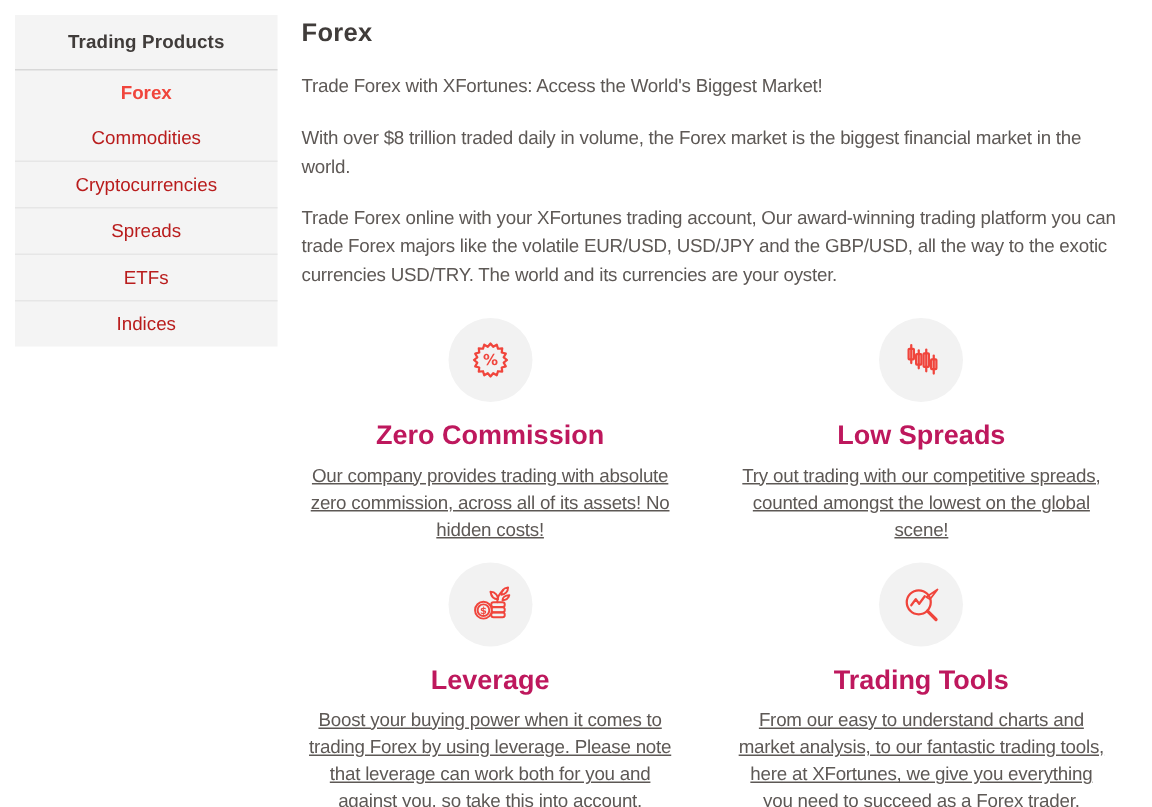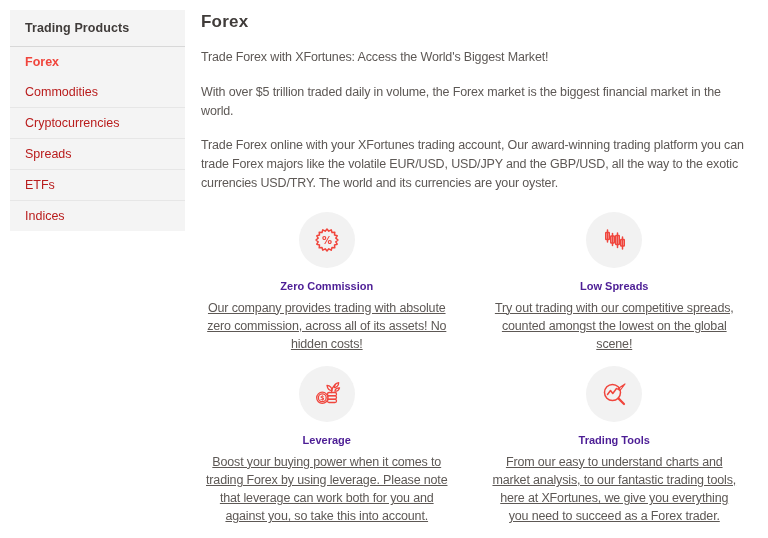--- a/index.html
+++ b/index.html
@@ -4,21 +4,21 @@
 <style>
   html, body { margin:0; padding:0; }
   body {
     width:768px; height:538px; background:#ffffff;
     font-family:"Liberation Sans", sans-serif;
     color:#5d5855; font-size:12.5px; overflow:hidden;
   }
   .page { display:flex; padding:10px 10px 0 10px; box-sizing:border-box; }
 
   
-  .sidebar { width:175px; flex:0 0 175px; background:#f4f4f4; align-self:flex-start; }
+  .sidebar { width:175px; flex:0 0 175px; background:#f4f4f4; align-self:flex-start;text-align:center; }
   .sidebar-title {
     padding:11px 15px; font-weight:bold; font-size:12.5px; color:#403c3a;
     border-bottom:1px solid #d8d8d8; letter-spacing:.1px;
   }
   .sidebar ul { list-style:none; margin:0; padding:0; }
   .sidebar li {
     padding:8px 15px; font-size:12.5px; color:#b91c1c;
     border-bottom:1px solid #e6e6e6; cursor:pointer;
   }
   .sidebar li:last-child { border-bottom:none; }
@@ -32,21 +32,21 @@
   
   .features {
     display:grid; grid-template-columns:1fr 1fr;
     column-gap:36px; row-gap:13px; margin:19px 6px 12px 0;
   }
   .feature { text-align:center; }
   .icon-circle {
     width:56px; height:56px; border-radius:50%; background:#f2f2f2;
     margin:0 auto 12px auto; display:flex; align-items:center; justify-content:center;
   }
-  .feature h3 { margin:0 0 7px 0; font-size:11px; color:#4c1d95; }
+  .feature h3 { margin:0 0 7px 0; font-size:18px; color:#be185d; }
   .feature p { margin:0 2px; line-height:1.45; letter-spacing:-0.15px;text-decoration:underline; }
   svg { display:block; }
 </style>
 </head>
 <body>
 
 <div class="page">
 
   <nav class="sidebar">
     <div class="sidebar-title">Trading Products</div>
@@ -56,21 +56,21 @@
       <li>Cryptocurrencies</li>
       <li>Spreads</li>
       <li>ETFs</li>
       <li>Indices</li>
     </ul>
   </nav>
 
   <main class="main">
     <h1>Forex</h1>
     <p class="body-par">Trade Forex with XFortunes: Access the World's Biggest Market!</p>
-    <p class="body-par">With over $5 trillion traded daily in volume, the Forex market is the biggest financial market in the world.</p>
+    <p class="body-par">With over $8 trillion traded daily in volume, the Forex market is the biggest financial market in the world.</p>
     <p class="body-par">Trade Forex online with your XFortunes trading account, Our award-winning trading platform you can trade Forex majors like the volatile EUR/USD, USD/JPY and the GBP/USD, all the way to the exotic currencies USD/TRY. The world and its currencies are your oyster.</p>
 
     <div class="features">
 
       <div class="feature">
         <div class="icon-circle">
           <svg width="28" height="28" viewBox="0 0 28 28">
             <polygon points="25,14 22.8,15.8 24.2,18.2 21.5,19 21.8,21.8 19,21.5 18.2,24.2 15.8,22.8 14,25 12.2,22.8 9.8,24.2 9,21.5 6.2,21.8 6.5,19 3.8,18.2 5.2,15.8 3,14 5.2,12.2 3.8,9.8 6.5,9 6.2,6.2 9,6.5 9.8,3.8 12.2,5.2 14,3 15.8,5.2 18.2,3.8 19,6.5 21.8,6.2 21.5,9 24.2,9.8 22.8,12.2" fill="none" stroke="#f0453c" stroke-width="1.5" stroke-linejoin="round"></polygon>
             <text x="14" y="17.6" text-anchor="middle" font-size="10" font-weight="bold" fill="#f0453c" font-family="'DejaVu Sans', sans-serif">%</text>
           </svg>

